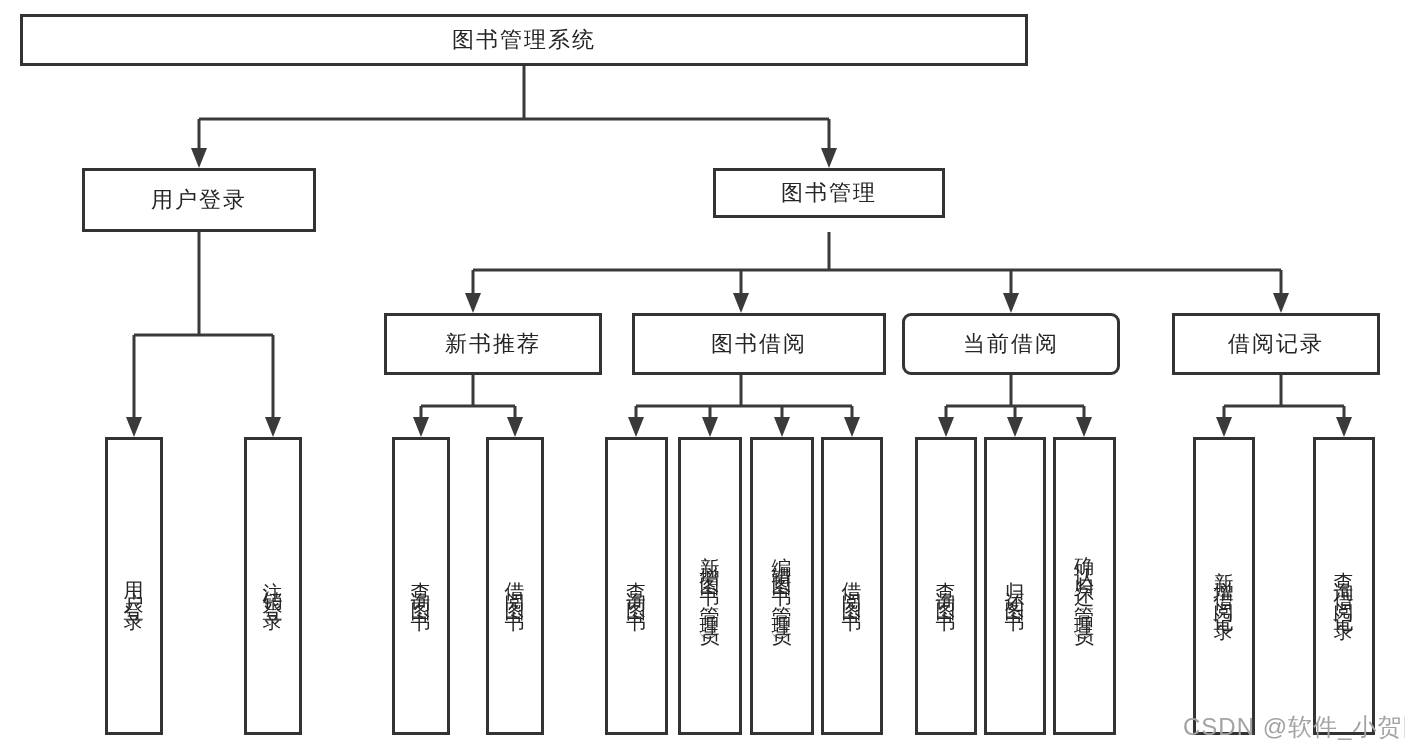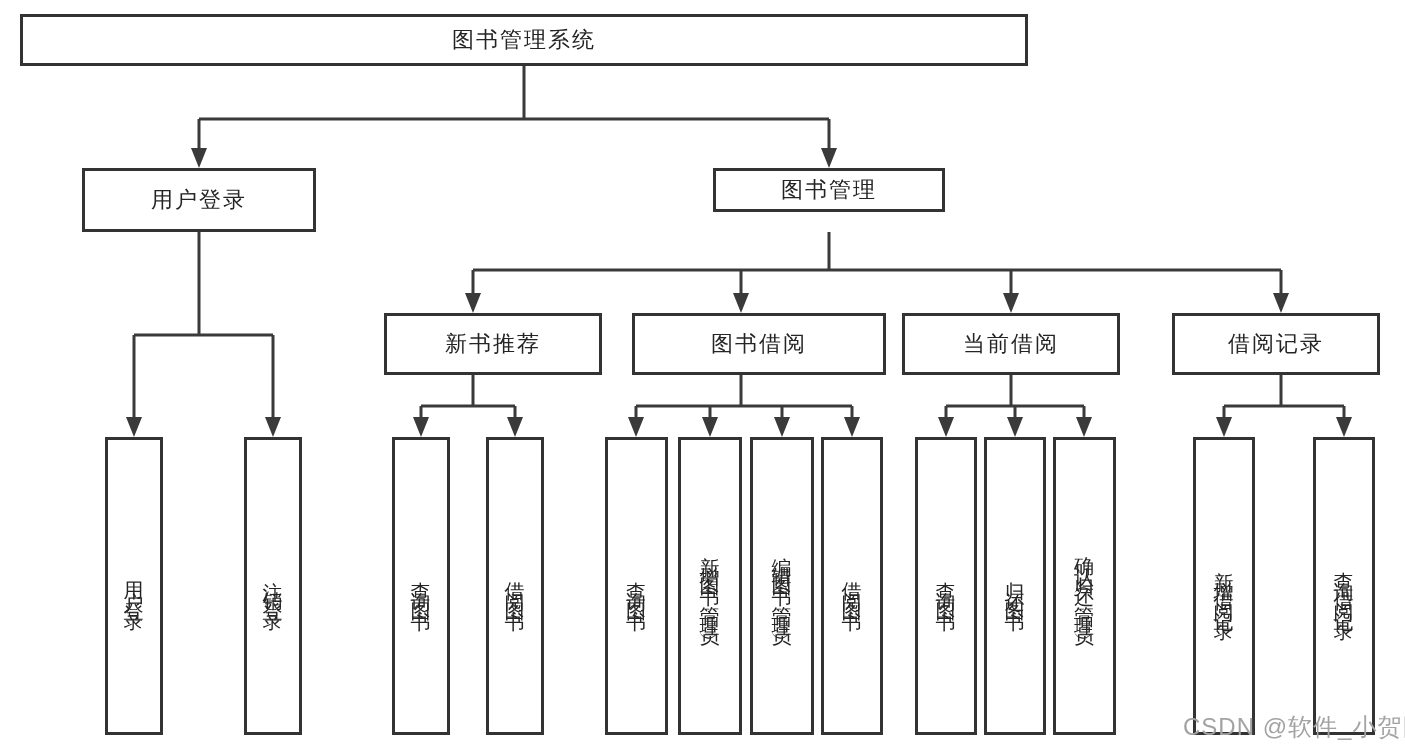--- a/index.html
+++ b/index.html
@@ -97,25 +97,25 @@
       <polygon points="1076,417 1092,417 1084,437"></polygon>
 
       <polygon points="1216,417 1232,417 1224,437"></polygon>
       <polygon points="1336,417 1352,417 1344,437"></polygon>
     </g>
   </svg>
 
   <div class="node" style="left:20px; top:14px; width:1008px; height:52px;">图书管理系统</div>
 
   <div class="node" style="left:82px; top:168px; width:234px; height:64px;">用户登录</div>
-  <div class="node" style="left:713px; top:168px; width:232px; height:44px;">图书管理</div>
+  <div class="node" style="left:713px; top:168px; width:232px; height:50px;">图书管理</div>
 
   <div class="node" style="left:384px; top:313px; width:218px; height:62px;">新书推荐</div>
   <div class="node" style="left:632px; top:313px; width:254px; height:62px;">图书借阅</div>
-  <div class="node" style="left:902px; top:313px; width:218px; height:62px;">当前借阅</div>
+  <div class="node" style="left:902px; top:313px; width:218px; height:62px;border-radius:9px;">当前借阅</div>
   <div class="node" style="left:1172px; top:313px; width:208px; height:62px;">借阅记录</div>
 
   <div class="node vnode" style="left:105px; top:437px; width:58px; height:298px;">用户登录</div>
   <div class="node vnode" style="left:244px; top:437px; width:58px; height:298px;">注销登录</div>
 
   <div class="node vnode" style="left:392px; top:437px; width:58px; height:298px;">查询图书</div>
   <div class="node vnode" style="left:486px; top:437px; width:58px; height:298px;">借阅图书</div>
 
   <div class="node vnode" style="left:605px; top:437px; width:63px; height:298px;">查询图书</div>
   <div class="node vnode" style="left:678px; top:437px; width:64px; height:298px;">新增图书（管理员）</div>

